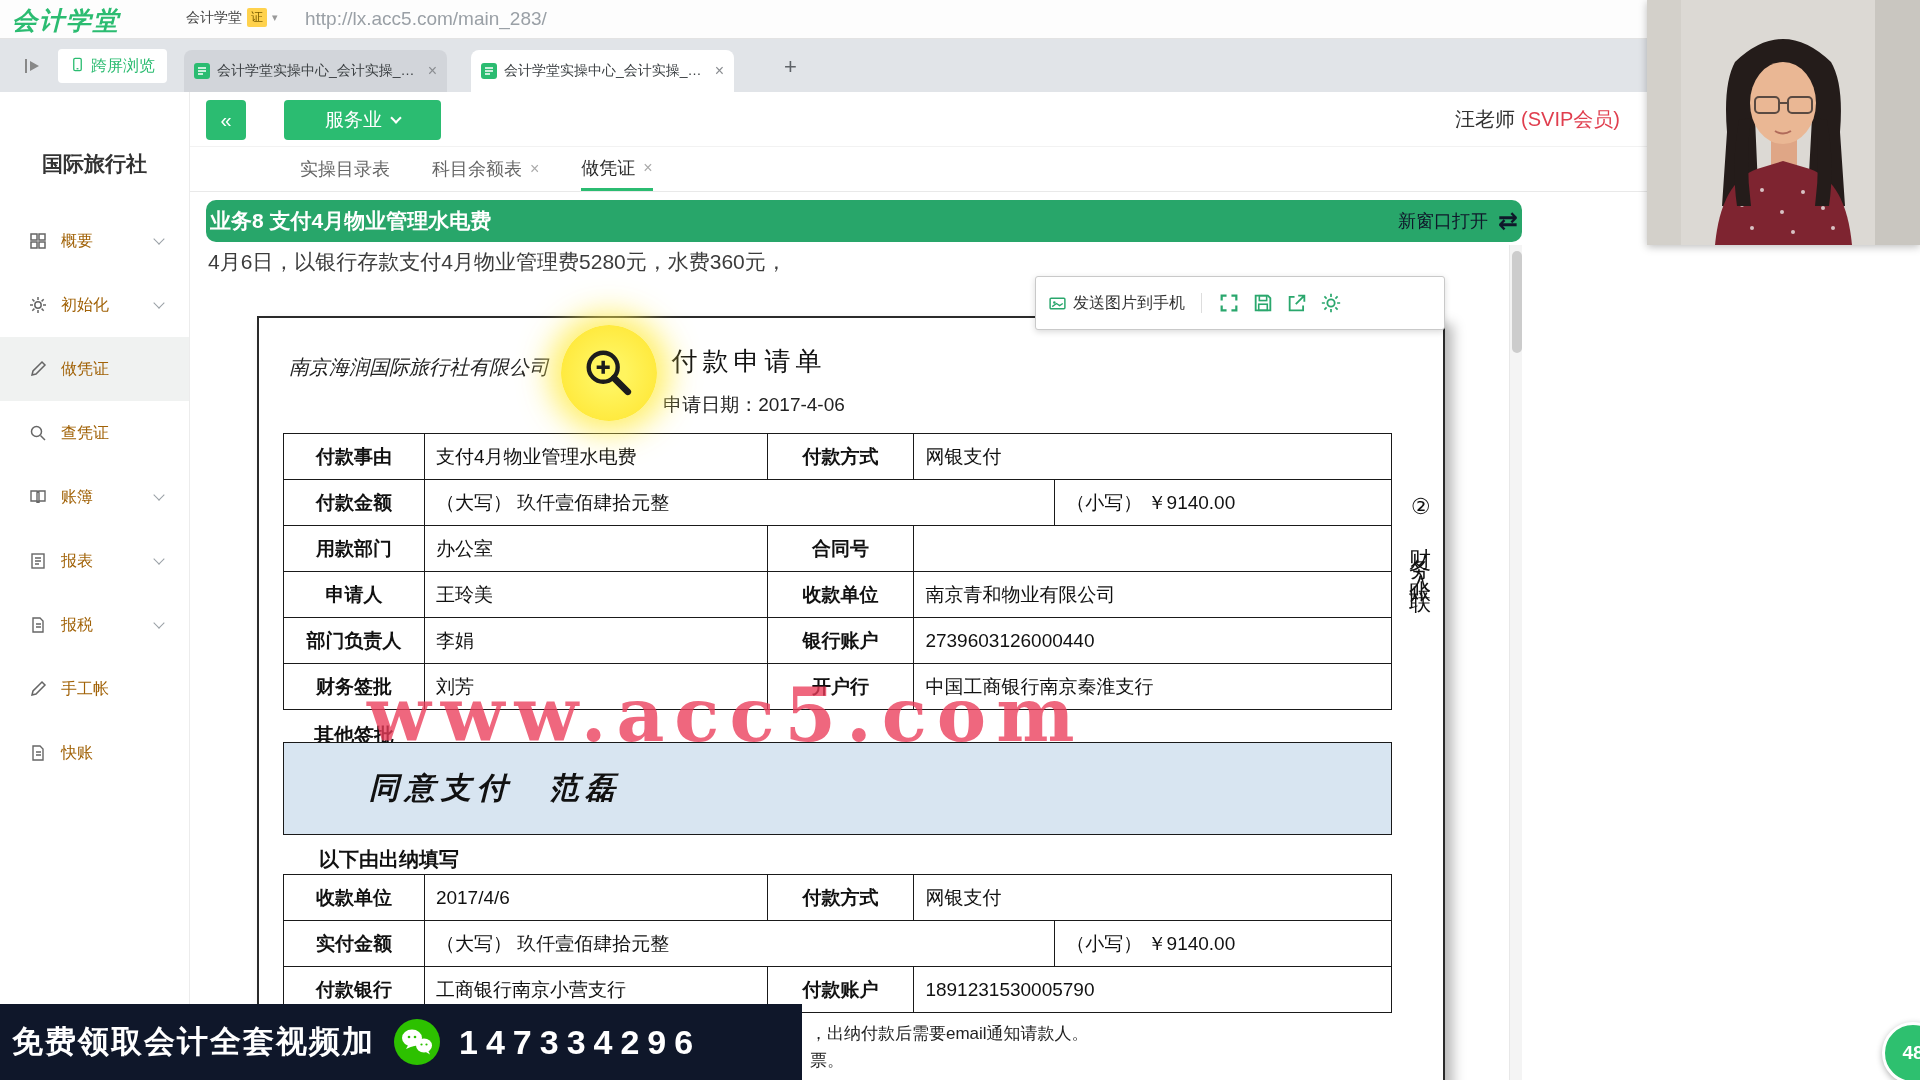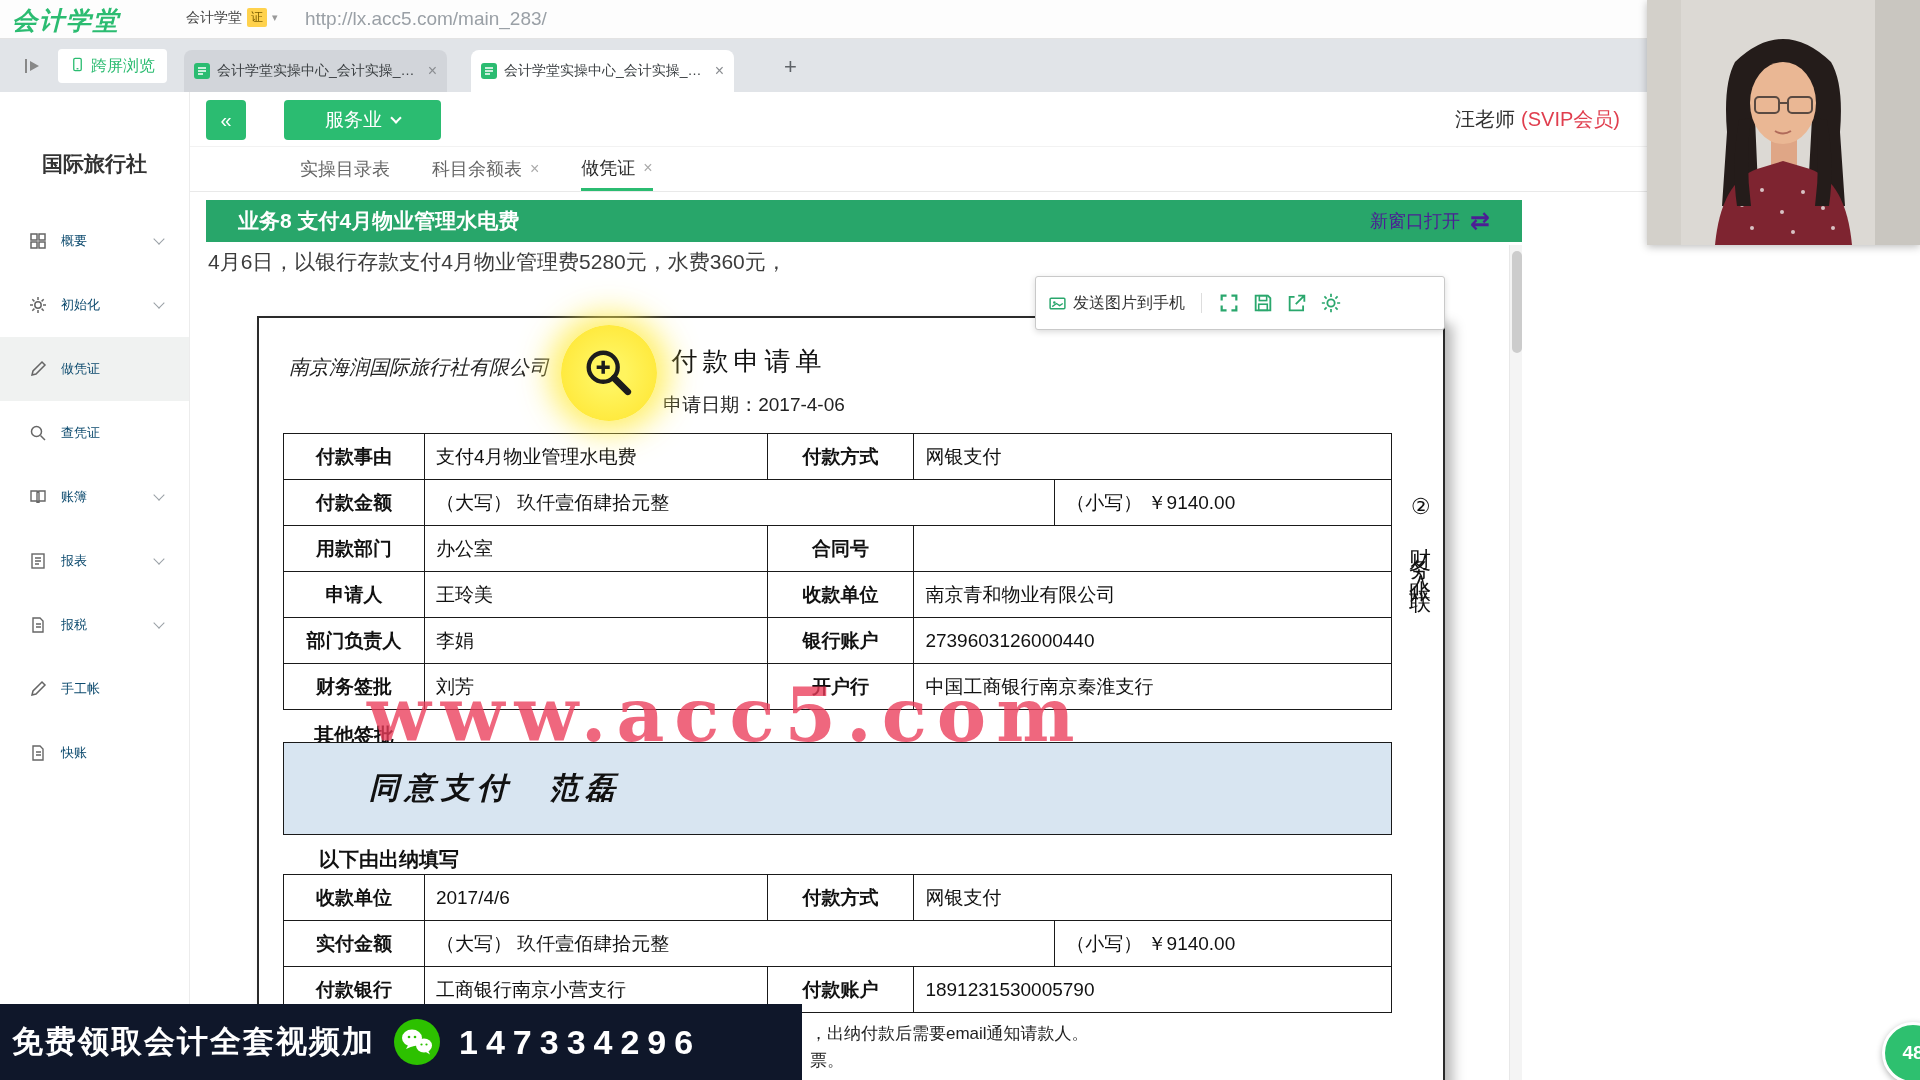--- a/index.html
+++ b/index.html
@@ -25,41 +25,41 @@
   .btab .tab-close { color:#8a8d91; font-size:16px; }
   .newtab-btn { position:absolute; left:784px; top:18px; font-size:22px; color:#5f6368; line-height:20px; }
   .favicon { width:16px; height:16px; flex:0 0 16px; }
 
   
   .sidebar { position:absolute; left:0; top:92px; width:190px; height:988px; background:#fff; border-right:1px solid #ececec; }
   .company { padding-top:58px; height:117px; text-align:center; font-size:21px; font-weight:bold; color:#333; }
   .side-item { height:64px; display:flex; align-items:center; gap:13px; padding-left:28px; cursor:pointer; }
   .side-item.active { background:#f0f2f1; }
   .si-icon { width:20px; height:20px; flex:0 0 20px; }
-  .si-label { font-size:13px; color:#0c4a6e; }
+  .si-label { font-size:16px; color:#a16207; }
   .chev { width:8px; height:8px; border-right:1.6px solid #9aa0a6; border-bottom:1.6px solid #9aa0a6; transform:rotate(45deg); margin-left:auto; margin-right:26px; margin-top:-4px; }
 
   
   .main { position:absolute; left:190px; top:92px; right:0; bottom:0; }
   .main-header { position:absolute; left:0; top:0; right:0; height:55px; border-bottom:1px solid #f2f2f2; }
   .collapse-btn { position:absolute; left:16px; top:8px; width:40px; height:40px; background:#2bbc71; color:#fff; border-radius:4px; font-size:20px; display:flex; align-items:center; justify-content:center; }
   .industry-btn { position:absolute; left:94px; top:8px; width:157px; height:40px; background:#2bbc71; color:#fff; border-radius:4px; font-size:19px; display:flex; align-items:center; justify-content:center; gap:10px; }
   .wchev { width:8px; height:8px; border-right:2px solid #fff; border-bottom:2px solid #fff; transform:rotate(45deg); margin-top:-5px; }
   .user-box { position:absolute; right:300px; top:14px; font-size:20px; display:flex; gap:6px; }
   .user-name { color:#333; }
   .user-badge { color:#e03e4e; }
 
   .content-tabs { position:absolute; left:0; top:55px; right:10px; height:45px; border-bottom:1px solid #e9e9e9; display:flex; align-items:center; padding-left:110px; gap:42px; }
   .ctab { display:flex; align-items:center; gap:8px; font-size:18px; color:#666; height:100%; }
   .ctab .ctab-close { color:#aaa; font-size:16px; }
   .ctab.active { color:#2a2a2a; border-bottom:3px solid #2bbc71; }
 
-  .biz-bar { position:absolute; left:16px; top:108px; width:1316px; height:42px; background:#28a66a; display:flex; align-items:center; justify-content:space-between; padding:0 32px; }
+  .biz-bar { position:absolute; left:16px; top:108px; width:1316px; height:42px; background:#28a66a; display:flex; align-items:center; justify-content:space-between; padding:0 4px;border-radius:10px; }
   .biz-title { color:#fff; font-size:21px; font-weight:bold; }
-  .biz-right { display:flex; align-items:center; gap:10px; color:#4c1d95; font-size:18px; }
+  .biz-right { display:flex; align-items:center; gap:10px; color:#0f172a; font-size:18px; }
   .swap-glyph { font-size:24px; font-weight:bold; }
 
   .desc-text { position:absolute; left:18px; top:156px; font-size:21px; color:#3c3c3c; }
 
   
   .doc { position:absolute; left:257px; top:316px; width:1188px; height:930px; background:#fff; border:2px solid #2a2a2a; box-shadow:8px 8px 12px rgba(0,0,0,0.28); z-index:2; cursor:zoom-in; }
   .doc-company { position:absolute; left:30px; top:36px; font-size:20px; font-style:italic; color:#222; }
   .doc-title { position:absolute; left:390px; top:26px; width:200px; text-align:center; font-size:26px; letter-spacing:5px; color:#111; }
   .doc-date { position:absolute; left:375px; top:74px; width:240px; text-align:center; font-size:19px; color:#222; }
 

